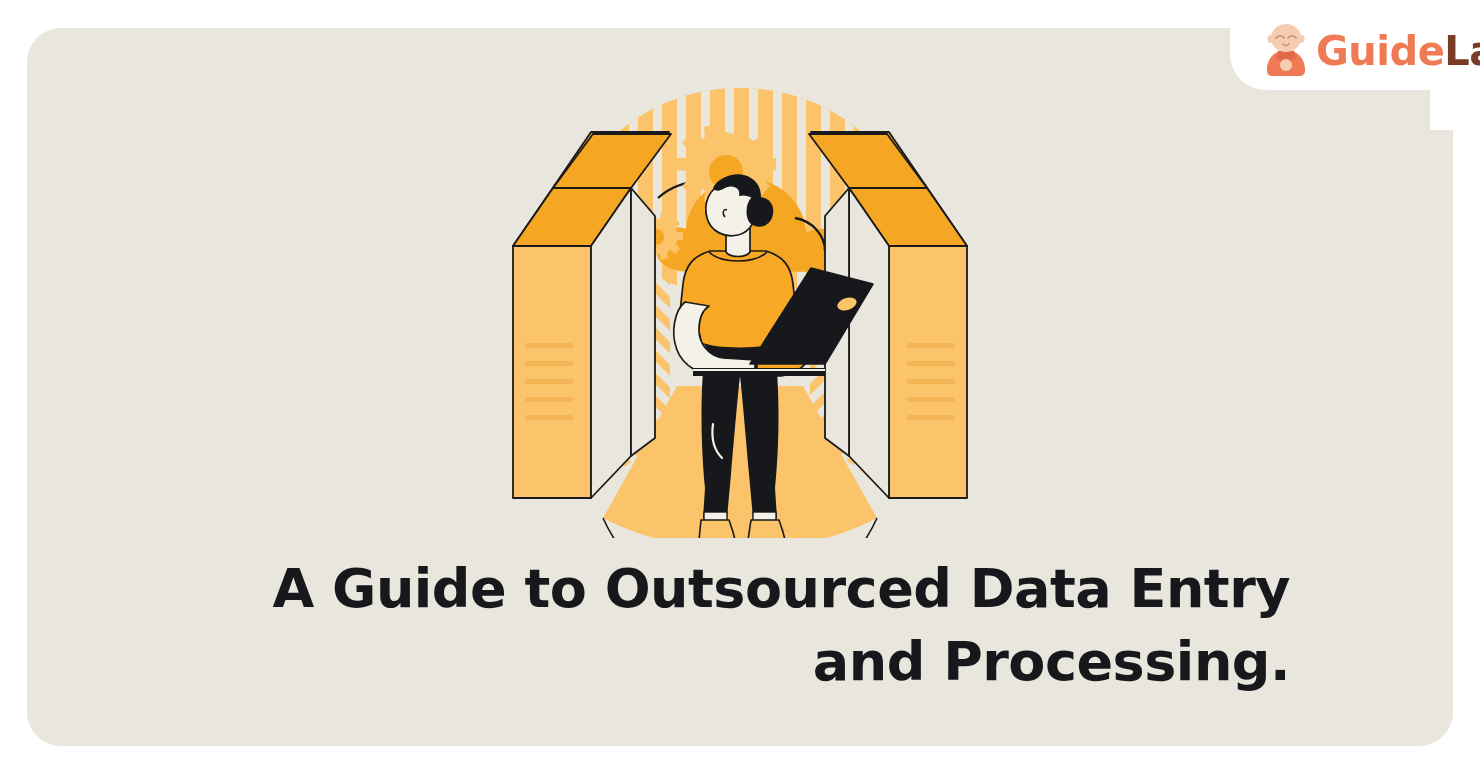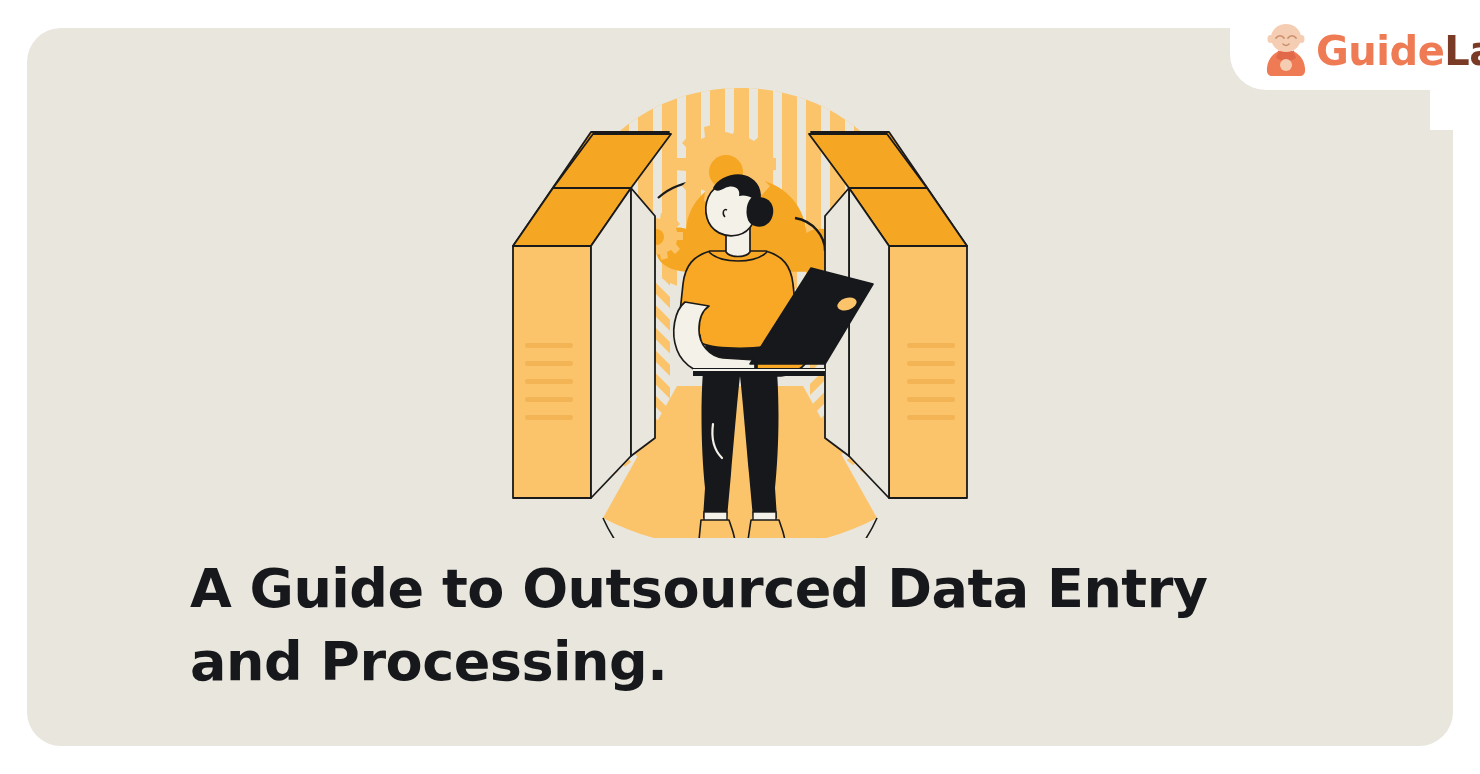--- a/index.html
+++ b/index.html
@@ -86,21 +86,21 @@
     height: 450px;
   }
   #illustration svg { display: block; width: 100%; height: 100%; }
 
   
   #headline {
     position: absolute;
     left: 190px;
     top: 552px;
     width: 1100px;
-    text-align: left;
+    text-align: right;
     font-family: "DejaVu Sans", sans-serif;
     font-size: 54px;
     font-weight: 700;
     line-height: 1.36;
     letter-spacing: -0.5px;
     color: #17181c;
   }
 </style>
 </head>
 <body>

